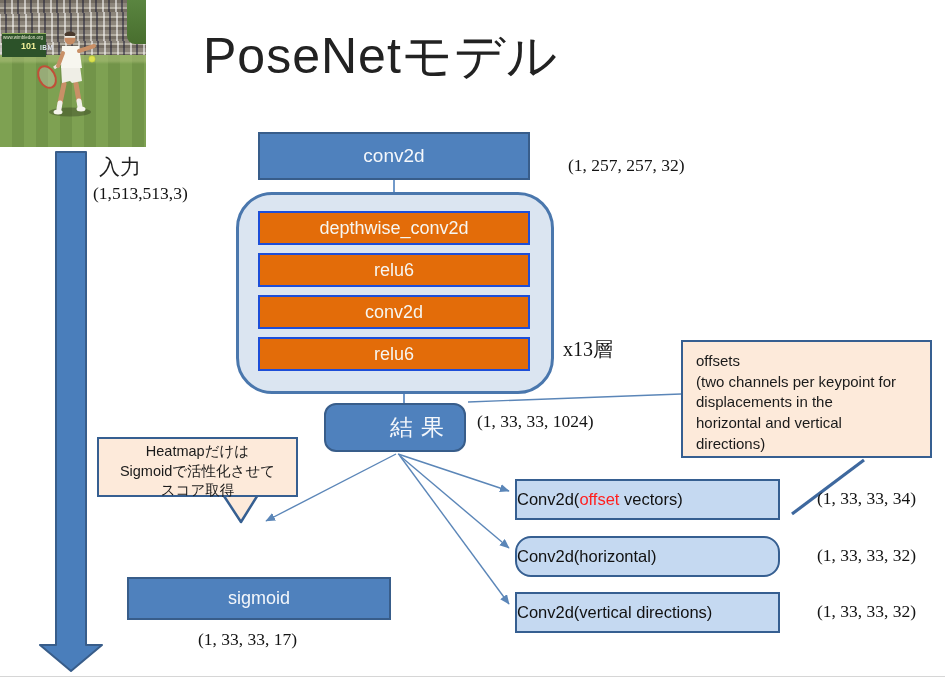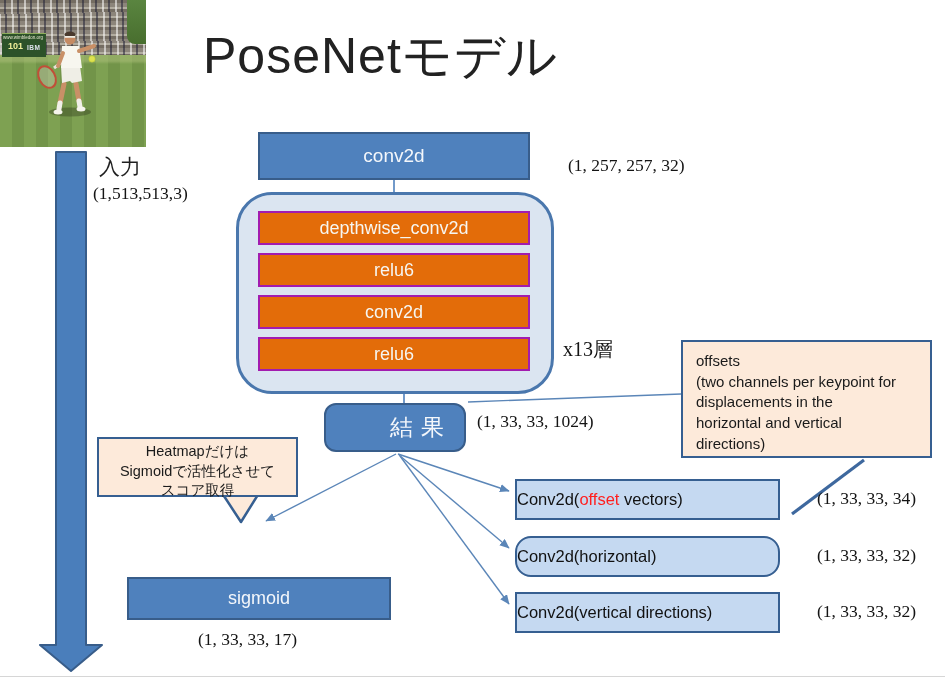--- a/index.html
+++ b/index.html
@@ -25,27 +25,27 @@
   }
   .foliage{position:absolute;left:127px;top:0;width:19px;height:44px;
     background:linear-gradient(#5a8540,#486e2e);border-bottom-left-radius:8px;}
   .grass{position:absolute;left:0;top:55px;width:146px;height:92px;
     background-image:
       linear-gradient(rgba(170,190,120,.55) 0 6px, rgba(0,0,0,0) 9px),
       repeating-linear-gradient(90deg,#7ea152 0 12px,#729449 12px 24px);}
   .banner{position:absolute;left:2px;top:33px;width:44px;height:23px;
     background:#2c5229;border-top:1px solid #8fae5c;color:#e9e9d2;}
   .banner .url{font-size:4.5px;line-height:6px;white-space:nowrap;padding:1px 0 0 1px;}
-  .banner .row{display:flex;align-items:flex-end;gap:4px;padding-left:6px;}
+  .banner .row{display:flex;align-items:flex-end;gap:4px;padding-left:19px;}
   .banner .speed{font-size:9px;font-weight:bold;color:#f0ef9a;line-height:11px;}
   .banner .brand{font-size:6.5px;font-weight:bold;letter-spacing:.5px;color:#dfe4ee;line-height:8px;}
   
   .bluebox{background:#4f81bd;border:2px solid #385d8a;box-sizing:border-box;
     display:flex;align-items:center;justify-content:center;color:#f4f7fb;}
-  .orangebox{background:#e36c09;border:2px solid #a21caf;box-sizing:border-box;
+  .orangebox{background:#e36c09;border:2px solid #1d4ed8;box-sizing:border-box;
     display:flex;align-items:center;justify-content:center;color:#f6f6f2;font-size:18px;}
   .lightbox{background:#c5d9f1;border:2.5px solid #365f91;box-sizing:border-box;
     display:flex;align-items:center;justify-content:flex-start;color:#111;font-size:16.5px;}
   .callout{background:#fdeada;border:2.5px solid #365f91;box-sizing:border-box;z-index:2;}
   .container-block{left:236px;top:192px;width:318px;height:202px;border-radius:36px;
     background:#dbe5f1;border:3px solid #4a77ad;box-sizing:border-box;}
   .shape-note{font-family:"Liberation Serif","DejaVu Serif",serif;font-size:17.5px;color:#141414;white-space:nowrap;}
   .jp-note{font-size:21px;color:#1f1f1f;}
   .red{color:#ff2020;}
   .lines-layer{left:0;top:0;width:945px;height:677px;z-index:1;}

